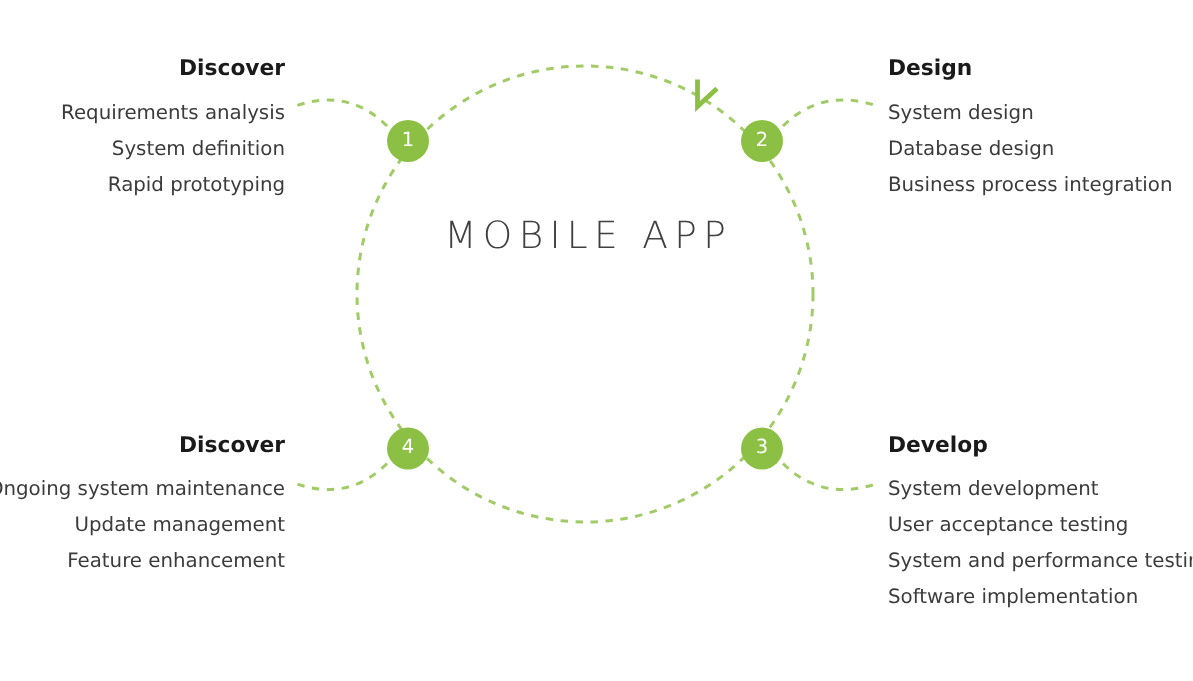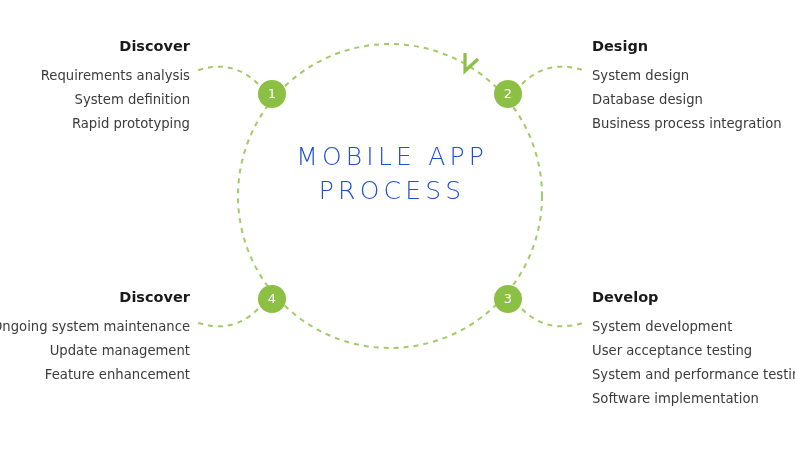--- a/index.html
+++ b/index.html
@@ -46,21 +46,21 @@
     user-select: none;
   }
 
   
   #center-title {
     position: absolute;
     left: 240px;
     top: 140px;
     width: 300px;
     text-align: center;
-    color: #1d4ed8;
+    color: #404040;
     font-size: 25px;
     font-weight: 300;
     line-height: 34px;
     letter-spacing: 4.2px;
     text-indent: 4.2px;
   }
   #center-title .title-line {
     display: block;
     white-space: nowrap;
   }
@@ -119,21 +119,20 @@
     <circle cx="272" cy="299" r="14" fill="#8CC044"></circle>
   </svg>
 
   <div class="node-number" style="left:272px; top:94px;">1</div>
   <div class="node-number" style="left:508px; top:94px;">2</div>
   <div class="node-number" style="left:508px; top:299px;">3</div>
   <div class="node-number" style="left:272px; top:299px;">4</div>
 
   <div id="center-title">
     <span class="title-line">MOBILE APP</span>
-    <span class="title-line">PROCESS</span>
   </div>
 
   <div class="quad left" id="quad-discover">
     <div class="quad-heading">Discover</div>
     <div class="quad-item">Requirements analysis</div>
     <div class="quad-item">System definition</div>
     <div class="quad-item">Rapid prototyping</div>
   </div>
 
   <div class="quad right" id="quad-design">

